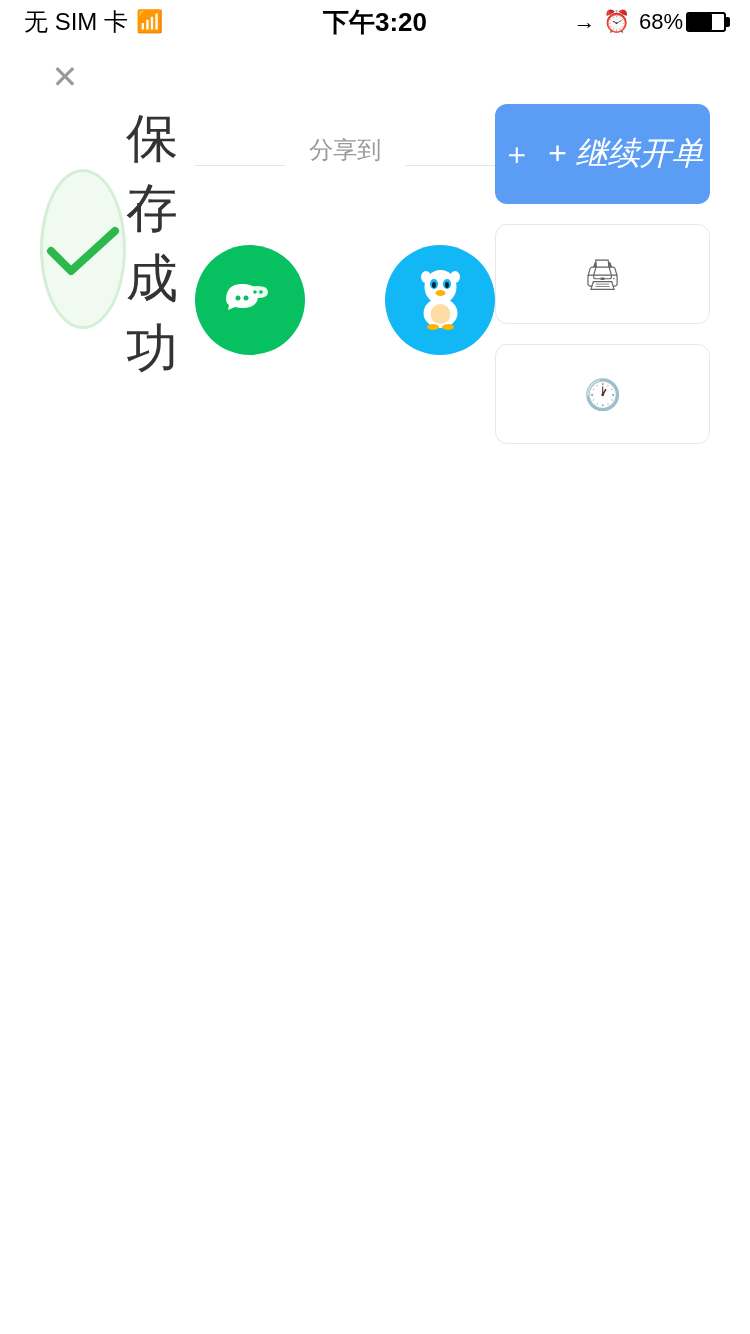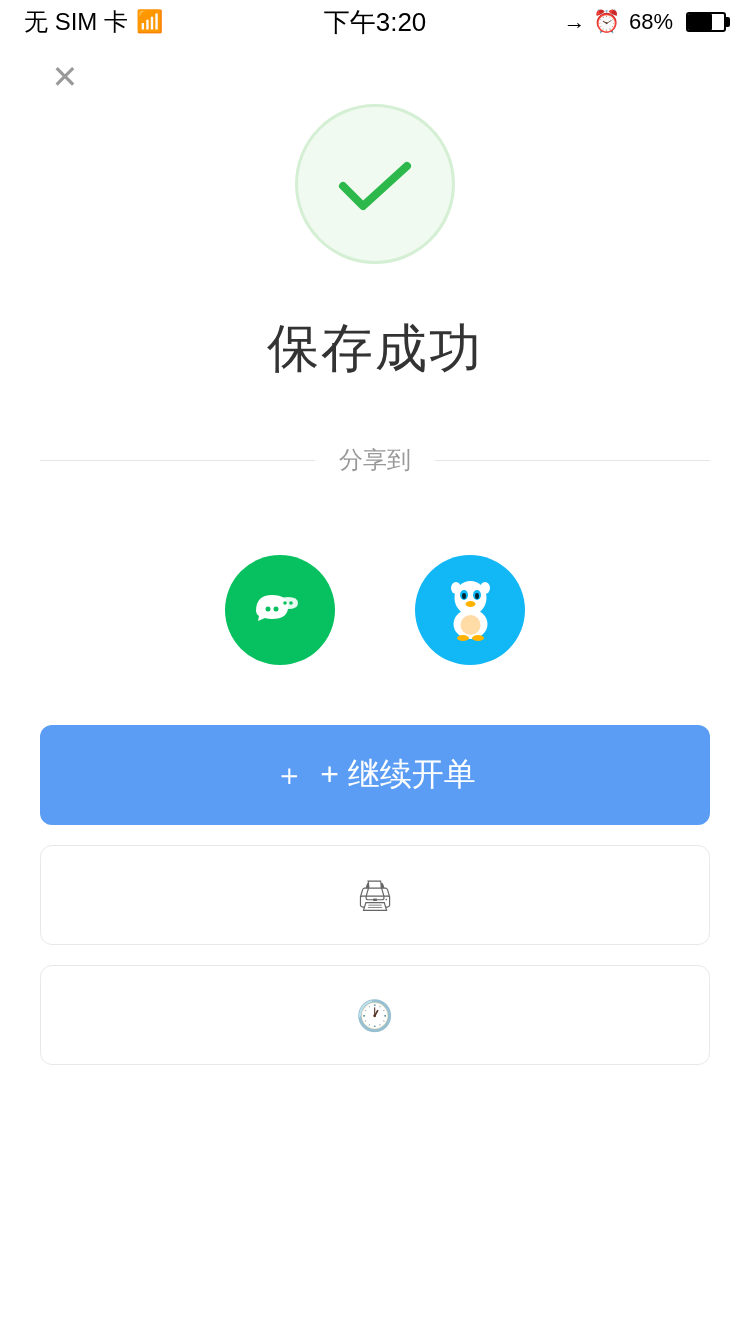--- a/index.html
+++ b/index.html
@@ -35,39 +35,39 @@
       font-weight: 500;
       color: #000;
     }
 
     .wifi-icon {
       font-size: 22px;
     }
 
     .status-center {
       font-size: 26px;
-      font-weight: 400;
+      font-weight: 700;
       color: #000;
       position: absolute;
       left: 50%;
       transform: translateX(-50%);
     }
 
     .status-right {
       display: flex;
       align-items: center;
       gap: 8px;
       font-size: 22px;
       color: #000;
     }
 
     .battery {
       display: flex;
       align-items: center;
-      gap: 11px;
+      gap: 1px;
       font-size: 22px;
       justify-content: space-between;
     }
 
     .battery-bar {
       width: 40px;
       height: 20px;
       border: 2px solid #000;
       border-radius: 3px;
       position: relative;
@@ -109,21 +109,21 @@
     .close-icon {
       font-size: 32px;
       color: #999;
       font-weight: 300;
       line-height: 1;
     }
 
     
     .main-content {
       display: flex;
-      flex-direction: column;
+      flex-direction: row;
       align-items: center;
       padding: 60px 40px 40px;
     }
 
     
     .success-circle {
       width: 160px;
       height: 160px;
       border-radius: 50%;
       background: #f0faf0;
@@ -176,21 +176,21 @@
     }
 
     
     .share-section {
       width: 100%;
       margin-bottom: 60px;
     }
 
     .share-divider {
       display: flex;
-      align-items: center;
+      align-items: flex-end;
       margin-bottom: 79px;
     }
 
     .divider-line {
       flex: 1;
       height: 1px;
       background: #e5e5e5;
     }
 
     .share-label {
@@ -273,20 +273,21 @@
       color: #666;
       border: 1px solid #e8e8e8;
     }
 
     .btn-icon {
       font-size: 30px;
     }
 
     .btn-label {
       font-size: 32px;
+      font-style: italic;
     }
   </style>
 </head>
 <body>
 
 <div class="status-bar">
   <div class="status-left">
     <span>无 SIM 卡</span>
     <span class="wifi-icon">📶</span>
   </div>

